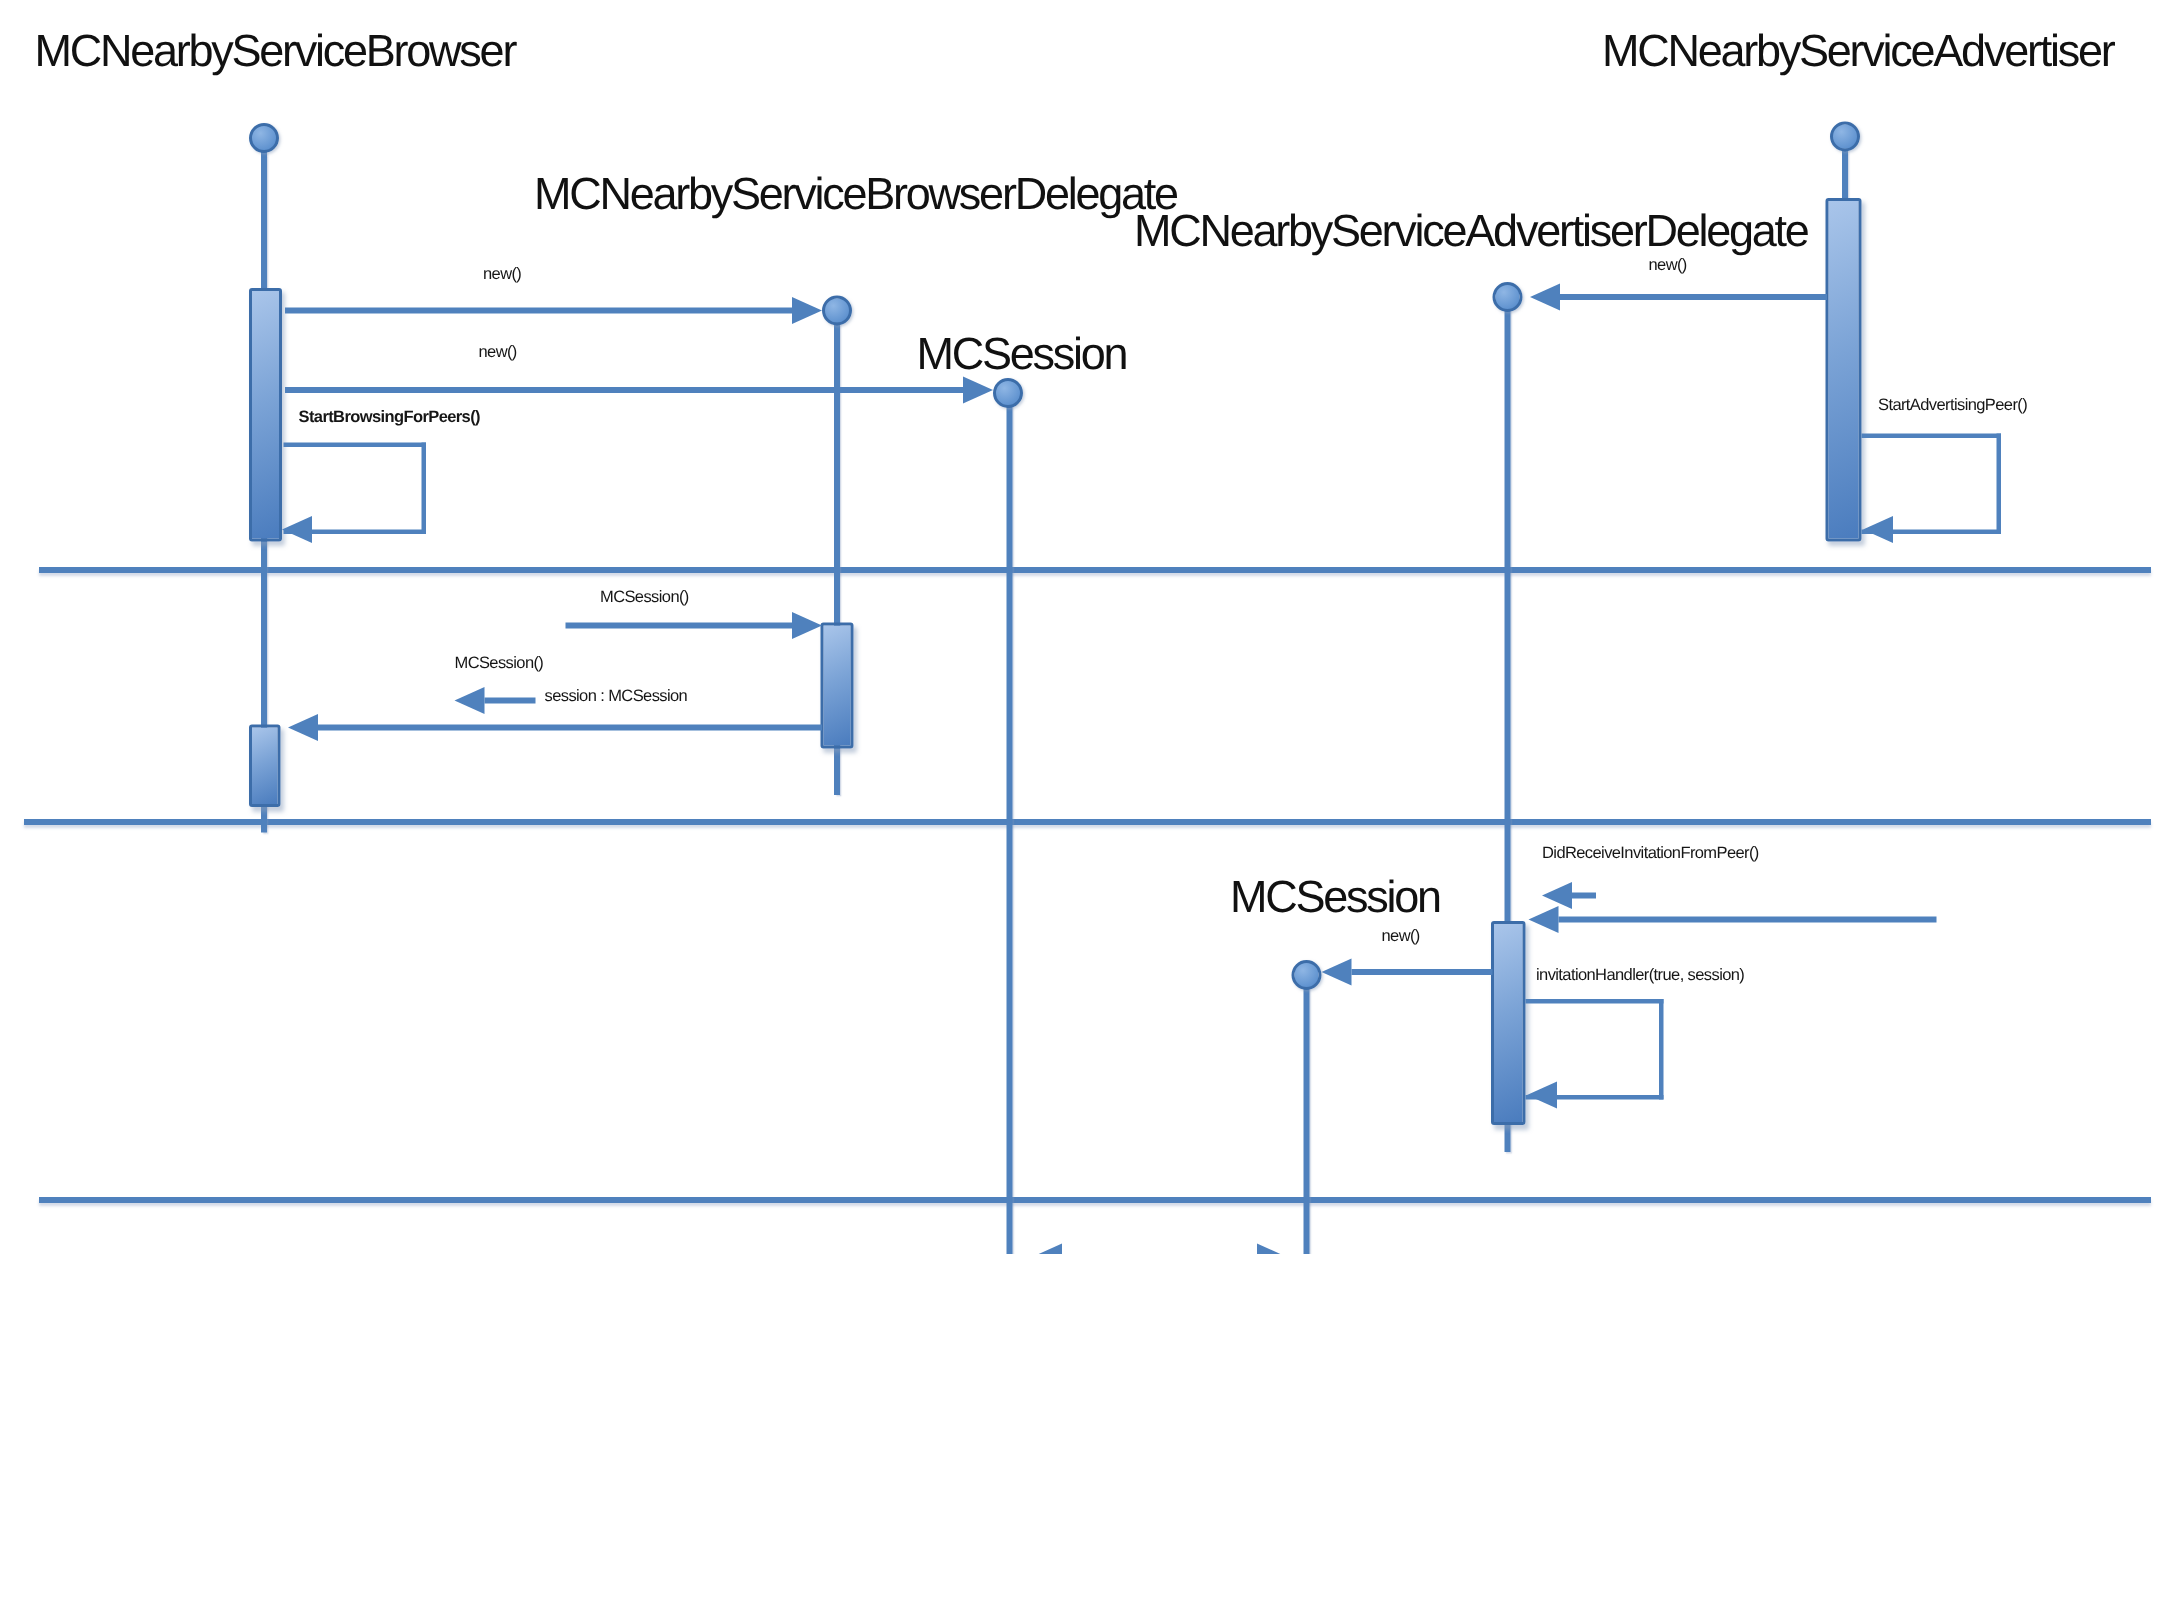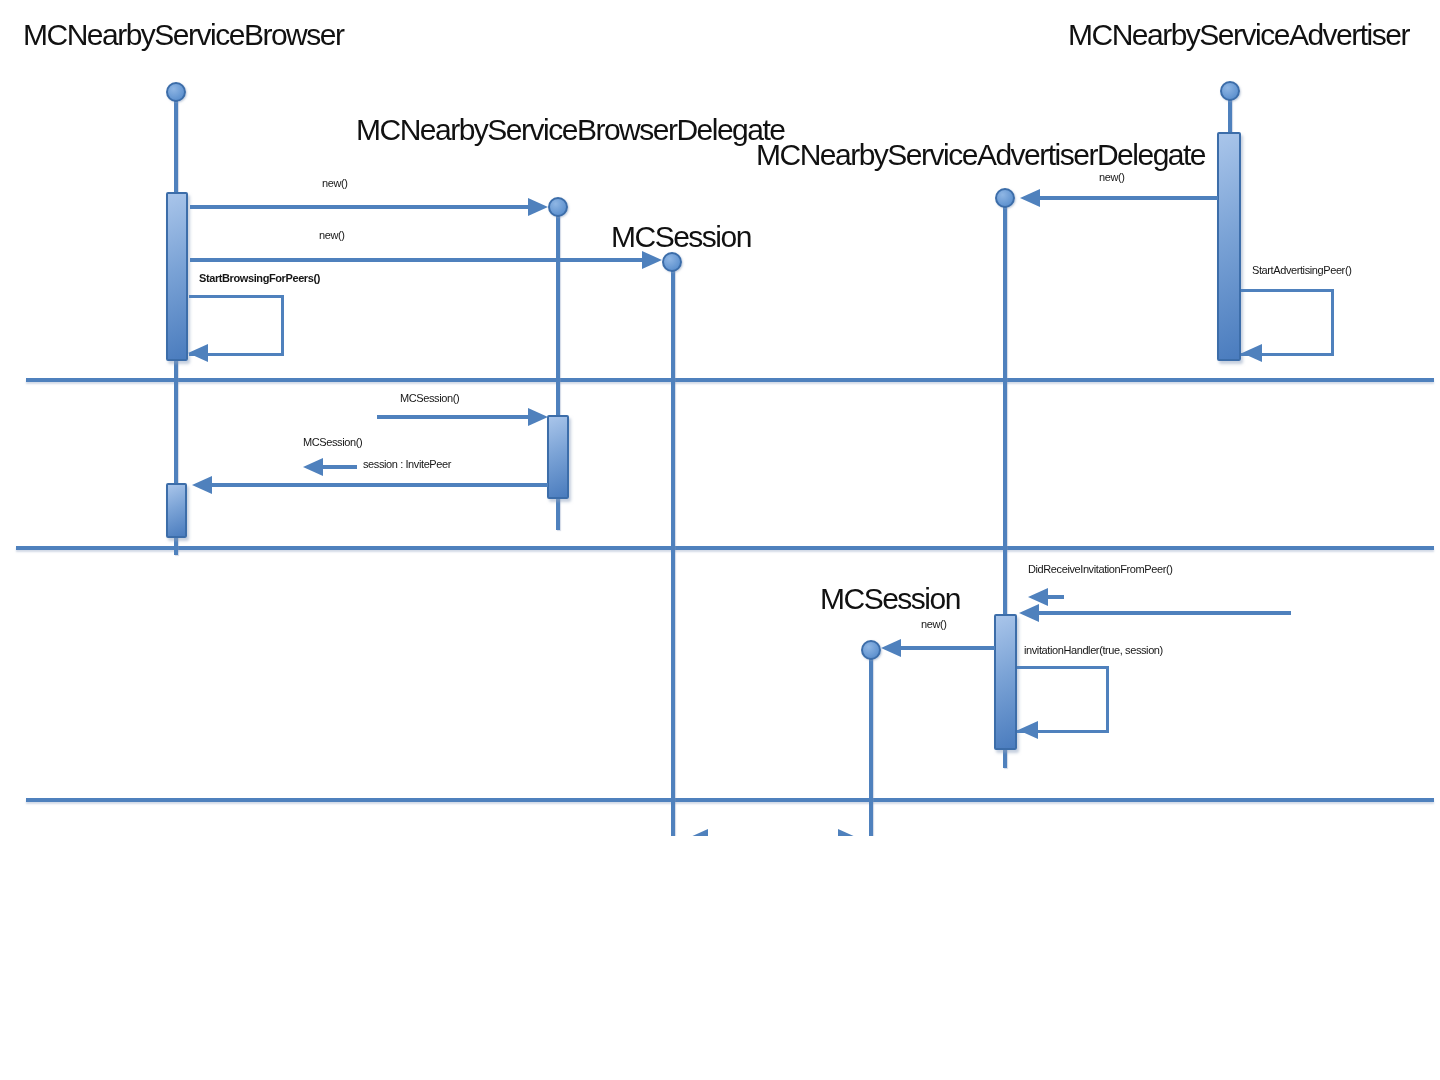--- a/index.html
+++ b/index.html
@@ -110,21 +110,21 @@
   <div class="klbl" style="left:611px;top:220px;">MCSession</div>
   <div class="klbl" style="left:1068px;top:18px;">MCNearbyServiceAdvertiser</div>
   <div class="klbl" style="left:756px;top:138px;">MCNearbyServiceAdvertiserDelegate</div>
   <div class="klbl" style="left:820px;top:582px;">MCSession</div>
 
   <div class="lbl" style="left:322px;top:177px;">new()</div>
   <div class="lbl" style="left:319px;top:229px;">new()</div>
   <div class="lbl" style="left:199px;top:272px;font-weight:bold;">StartBrowsingForPeers()</div>
   <div class="lbl" style="left:400px;top:392px;">MCSession()</div>
   <div class="lbl" style="left:303px;top:436px;">MCSession()</div>
-  <div class="lbl" style="left:363px;top:458px;">session : InvitePeer</div>
+  <div class="lbl" style="left:363px;top:458px;">session : MCSession</div>
   <div class="lbl" style="left:1099px;top:171px;">new()</div>
   <div class="lbl" style="left:1252px;top:264px;">StartAdvertisingPeer()</div>
   <div class="lbl" style="left:1028px;top:563px;">DidReceiveInvitationFromPeer()</div>
   <div class="lbl" style="left:921px;top:618px;">new()</div>
   <div class="lbl" style="left:1024px;top:644px;">invitationHandler(true, session)</div>
   <div class="lbl" style="left:707px;top:849px;margin-top:40px;">communication</div>
 
 </div>
 
 </body></html>

